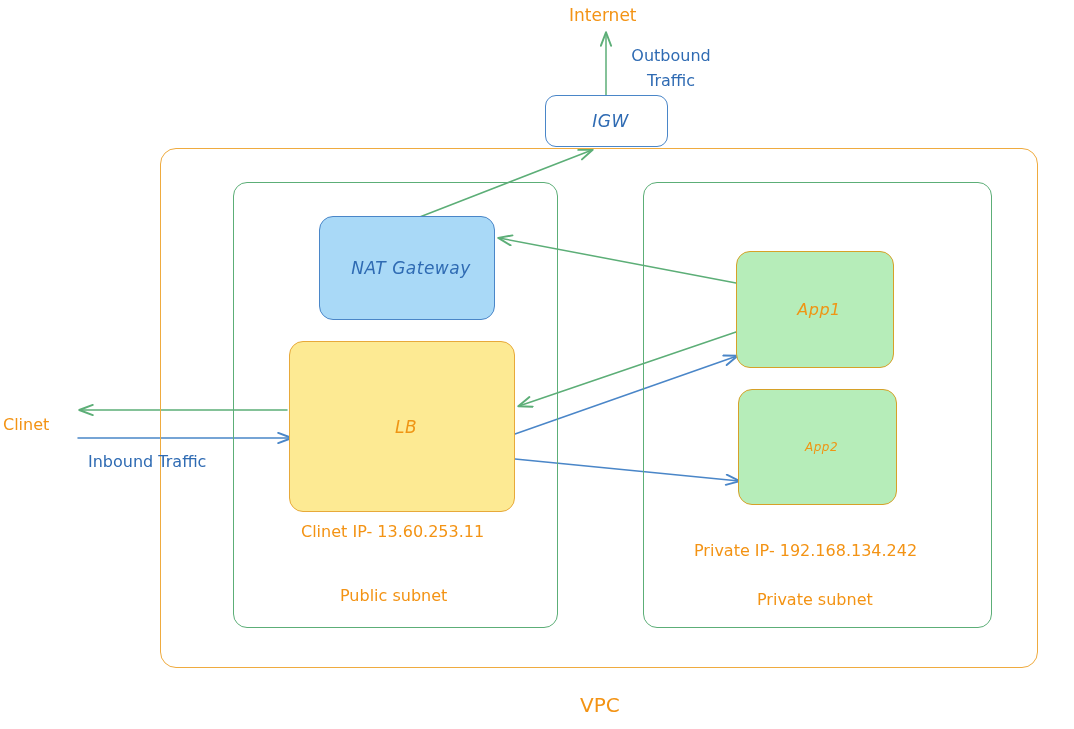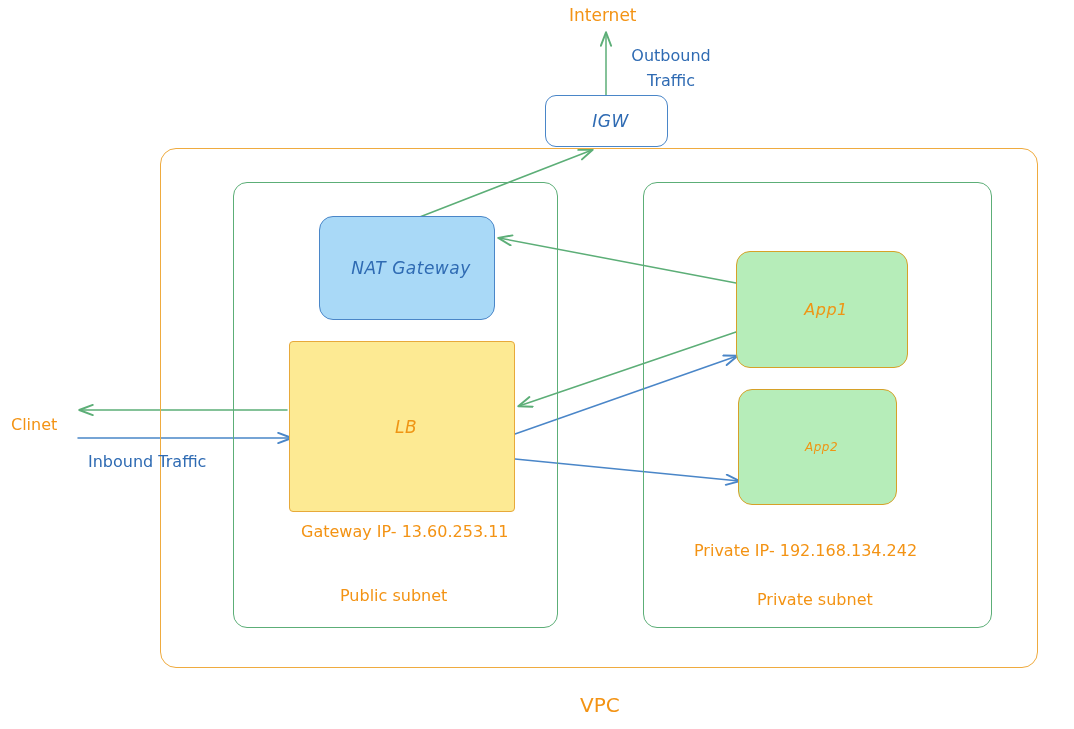--- a/index.html
+++ b/index.html
@@ -70,27 +70,27 @@
     left: 319px; top: 216px; width: 176px; height: 104px;
     border: 1.6px solid #4a86c8;
     border-radius: 14px;
     background: #a9d9f7;
     color: #2f6bb3;
     font-size: 17px;
   }
   #lb-box {
     left: 289px; top: 341px; width: 226px; height: 171px;
     border: 1.6px solid #e7a93a;
-    border-radius: 4px;
+    border-radius: 14px;
     background: #fdea93;
     color: #ef9514;
     font-size: 17px;
   }
   #app1-box {
-    left: 736px; top: 251px; width: 172px; height: 117px;
+    left: 736px; top: 251px; width: 158px; height: 117px;
     border: 1.6px solid #d6a128;
     border-radius: 14px;
     background: #b6edb9;
     color: #ef9514;
     font-size: 16px;
   }
   #app2-box {
     left: 738px; top: 389px; width: 159px; height: 116px;
     border: 1.6px solid #d6a128;
     border-radius: 14px;
@@ -102,21 +102,21 @@
   
   .txt {
     position: absolute;
     white-space: nowrap;
   }
   .txt-orange { color: #f39314; text-align: center; }
   .txt-blue   { color: #2f6bb3; }
 
   #internet-label   { left: 569px; top: 5px;   font-size: 17px; }
   #outbound-label   { left: 616px; top: 43px;  font-size: 16px; line-height: 25px; white-space: normal; width: 110px; text-align: center; }
-  #client-label     { left: 11px;   top: 415px; font-size: 16px; }
+  #client-label     { left: 3px;   top: 415px; font-size: 16px; }
   #inbound-label    { left: 88px;  top: 452px; font-size: 16px; }
   #lb-ip-label      { left: 301px; top: 522px; font-size: 16px; }
   #app1-ip-label    { left: 677px; top: 224px; font-size: 16px; }
   #app2-ip-label    { left: 694px; top: 541px; font-size: 16px; }
   #public-subnet-label  { left: 340px; top: 586px; font-size: 16px; }
   #private-subnet-label { left: 757px; top: 590px; font-size: 16px; }
   #vpc-label        { left: 580px; top: 705px; font-size: 20px; transform: translateY(-50%); }
 </style>
 </head>
 <body>
@@ -178,21 +178,21 @@
   </div>
 
   <div class="txt txt-orange" id="internet-label">Internet</div>
 
   <div class="txt txt-blue" id="outbound-label">Outbound Traffic</div>
 
   <div class="txt txt-orange" id="client-label">Clinet</div>
 
   <div class="txt txt-blue" id="inbound-label">Inbound Traffic</div>
 
-  <div class="txt txt-orange" id="lb-ip-label">Gateway IP-  13.60.253.11</div>
+  <div class="txt txt-orange" id="lb-ip-label">Clinet IP-  13.60.253.11</div>
 
 
   <div class="txt txt-orange" id="app2-ip-label">Private IP-  192.168.134.242</div>
 
   <div class="txt txt-orange" id="public-subnet-label">Public subnet</div>
 
   <div class="txt txt-orange" id="private-subnet-label">Private subnet</div>
 
   <div class="txt txt-orange" id="vpc-label">VPC</div>
 

